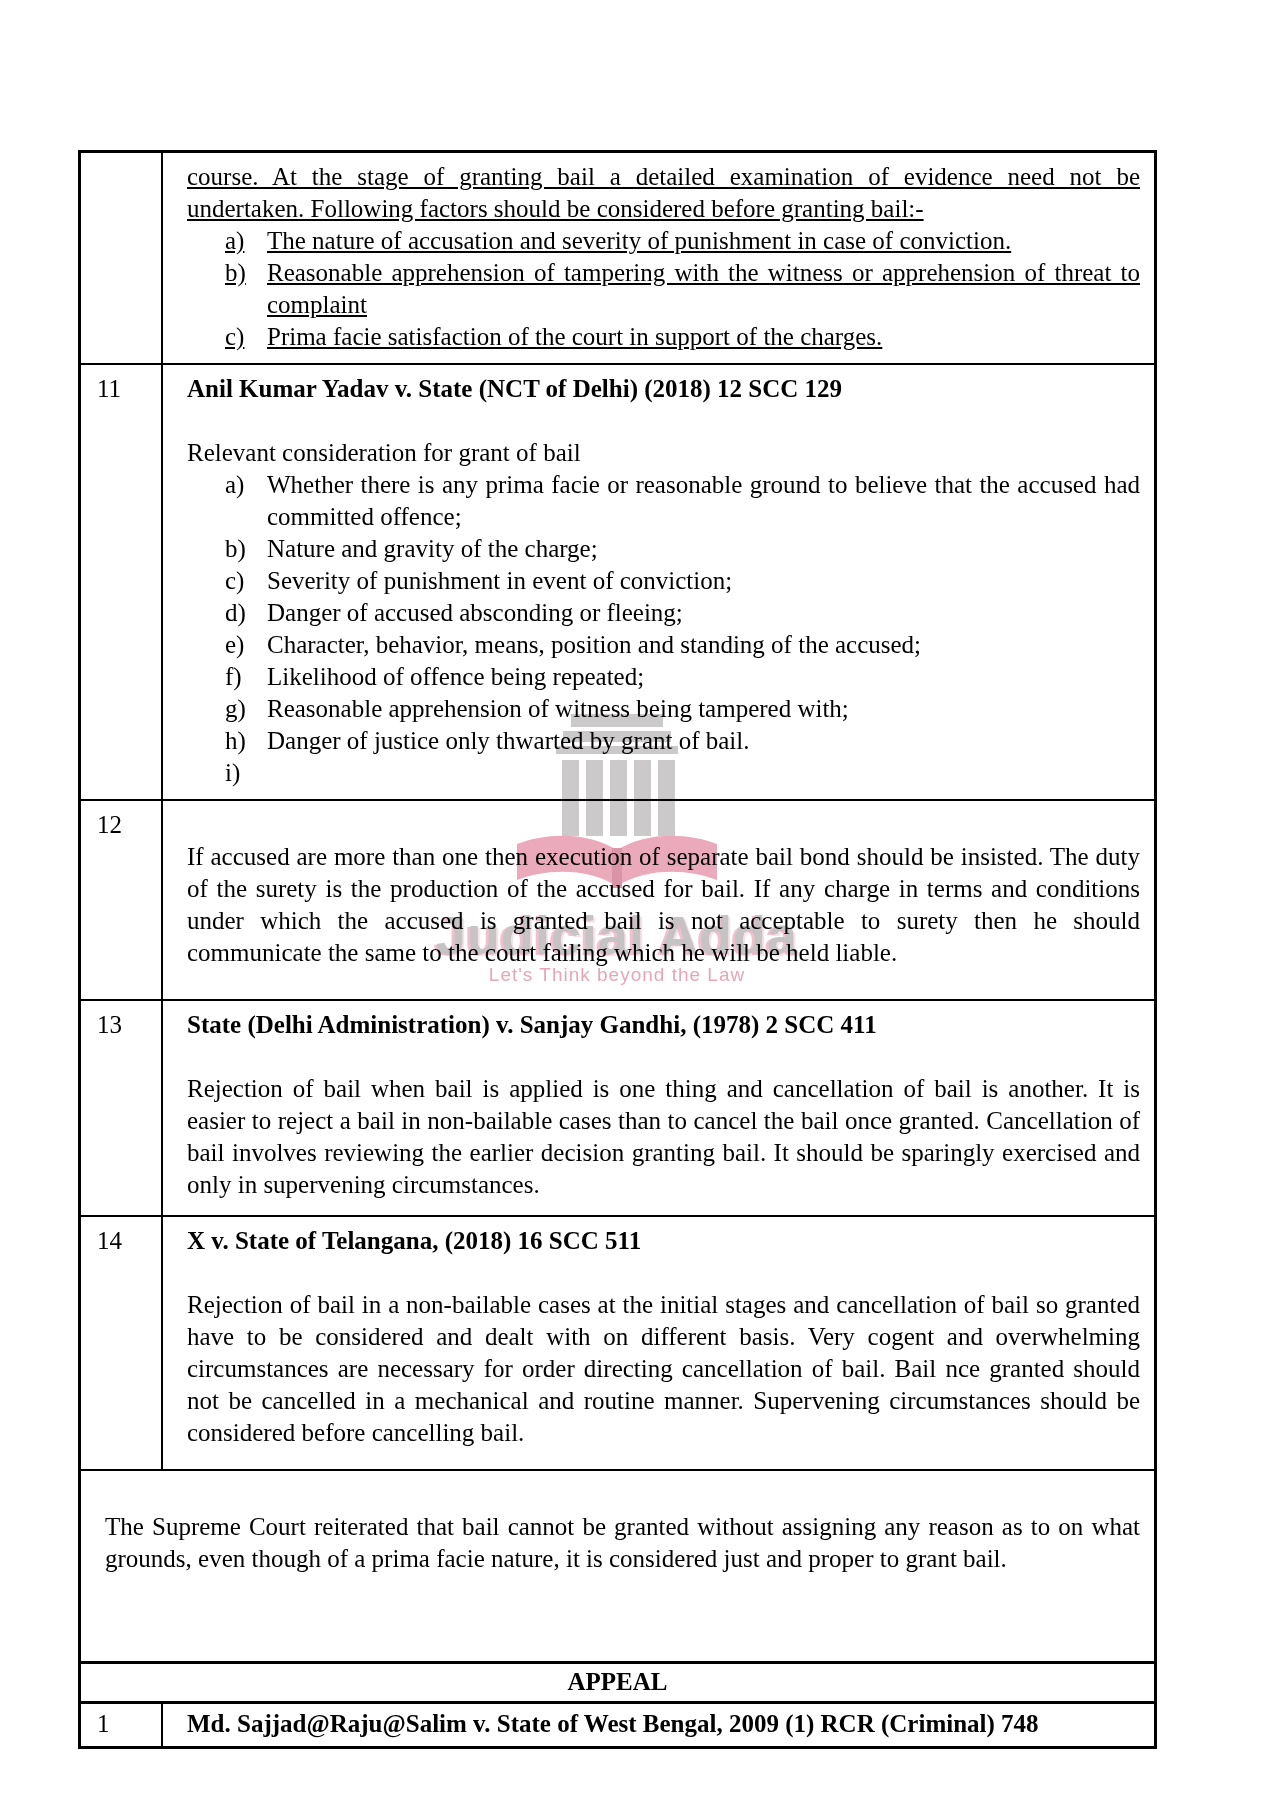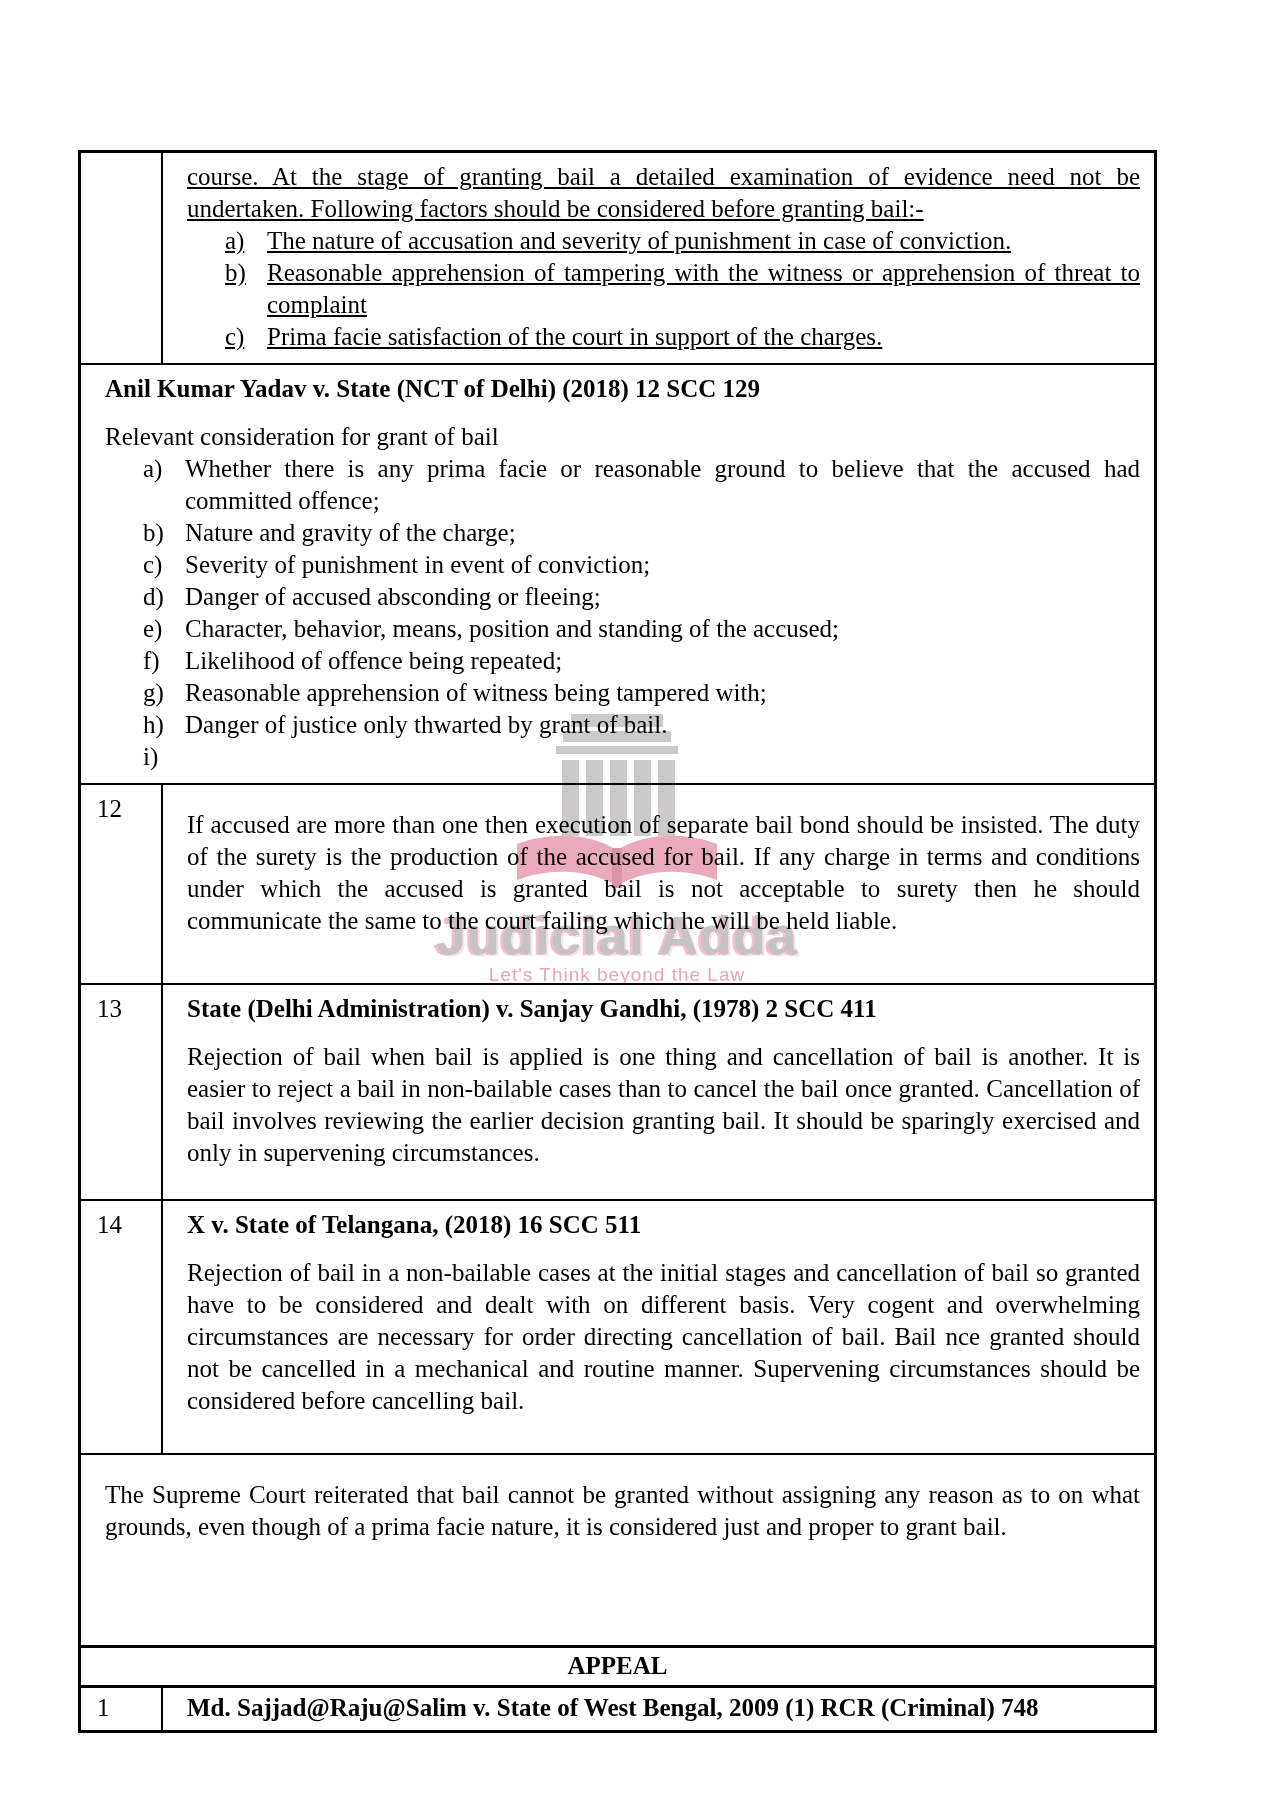--- a/index.html
+++ b/index.html
@@ -44,21 +44,21 @@
   .num-cell{
     flex:0 0 82px;width:82px;border-right:2px solid #000;box-sizing:border-box;
     padding:8px 4px 0 16px;font-size:25px;line-height:32px;
   }
   .content-cell{
     flex:1;box-sizing:border-box;
     padding:8px 14px 10px 24px;font-size:25px;line-height:32px;
   }
   .case-title{font-weight:bold;}
   .case-paragraph{text-align:justify;}
-  .after-title{margin-top:16px;}
+  .after-title{margin-top:32px;}
   .case-li{display:flex;margin-left:38px;}
   .li-marker{flex:0 0 42px;width:42px;}
   .li-text{flex:1;text-align:justify;min-height:32px;}
 
   .section-row{border-top:3px solid #000;text-align:center;
     font-weight:bold;font-size:25px;line-height:32px;padding:2px 0 3px 0;margin-top:44px;}
   .appeal-row{border-top:3px solid #000;}
   .appeal-row .content-cell{padding-top:4px;padding-bottom:6px;}
   .appeal-row .num-cell{padding-top:4px;}
 </style>
@@ -101,20 +101,21 @@
             <span class="li-marker">b)</span>
             <span class="li-text">Reasonable apprehension of tampering with the witness or apprehension of threat to complaint</span>
           </div>
           <div class="case-li">
             <span class="li-marker">c)</span>
             <span class="li-text">Prima facie satisfaction of the court in support of the charges.</span>
           </div>
         </div>
       </div>
       <div class="case-row">
+        <div class="num-cell">11</div>
         <div class="content-cell">
           <div class="case-title">Anil Kumar Yadav v. State (NCT of Delhi) (2018) 12 SCC 129</div>
           <div class="case-paragraph after-title">Relevant consideration for grant of bail</div>
           <div class="case-li">
             <span class="li-marker">a)</span>
             <span class="li-text">Whether there is any prima facie or reasonable ground to believe that the accused had committed offence;</span>
           </div>
           <div class="case-li">
             <span class="li-marker">b)</span>
             <span class="li-text">Nature and gravity of the charge;</span>

